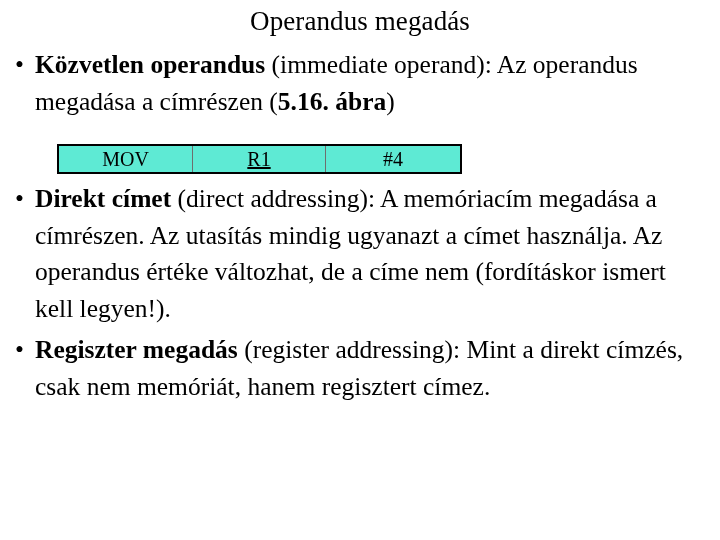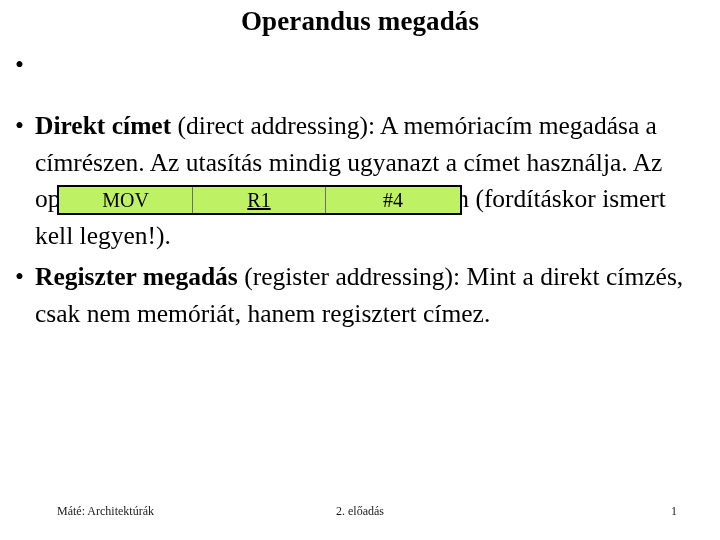--- a/index.html
+++ b/index.html
@@ -25,21 +25,21 @@
   }
 
   
   .slide-title {
     position: absolute;
     left: 0;
     top: 5px;
     width: 720px;
     text-align: center;
     font-size: 27px;
-    font-weight: bold;
+    font-weight: normal;
     line-height: 32px;
     letter-spacing: 0.1px;
   }
 
   
   .body {
     position: absolute;
     left: 8px;
     top: 47px;
     width: 700px;
@@ -75,22 +75,21 @@
     top: 144px;
     width: 399px;
     height: 35px;
   }
   table.opcode-table {
     border-collapse: collapse;
     table-layout: fixed;
     width: 399px;
     height: 30px;
     border: 2.5px solid #000000;
-    background: #bef264;
-    margin-top: 41px;
+    background: #5eead4;
   }
   table.opcode-table td {
     border-left: 1.5px solid #6e6e6e;
     border-right: 1.5px solid #6e6e6e;
     text-align: center;
     vertical-align: middle;
     font-size: 20px;
     line-height: 22px;
     padding: 0;
     color: #000000;
@@ -145,20 +144,21 @@
 <body>
 
 <div class="slide">
 
   <div class="slide-title">Operandus megadás</div>
 
   <div class="body">
 
     <div class="bullet">
       <span class="bullet-marker">•</span>
+      <span class="bullet-text"><span class="b">Közvetlen operandus</span><span> (immediate operand): Az operandus megadása a címrészen (</span><span class="b">5.16. ábra</span><span>)</span></span>
       <div class="figure-gap"></div>
     </div>
 
     <div class="bullet">
       <span class="bullet-marker">•</span>
       <span class="bullet-text"><span class="b">Direkt címet</span><span> (direct addressing): A memóriacím megadása a címrészen. Az utasítás mindig ugyanazt a címet használja. Az operandus értéke változhat, de a címe nem (fordításkor ismert kell legyen!).</span></span>
     </div>
 
     <div class="bullet">
       <span class="bullet-marker">•</span>
@@ -172,19 +172,14 @@
       <tbody>
           <tr>
         <td class="col-op">MOV</td>
         <td class="col-reg">R1</td>
         <td class="col-imm">#4</td>
       </tr>
     </tbody>
       </table>
   </div>
 
-  <div class="footer">
-    <span class="footer-left">Máté: Architektúrák</span>
-    <span class="footer-center">2. előadás</span>
-    <span class="footer-right">1</span>
-  </div>
 
 </div>
 
 </body></html>

